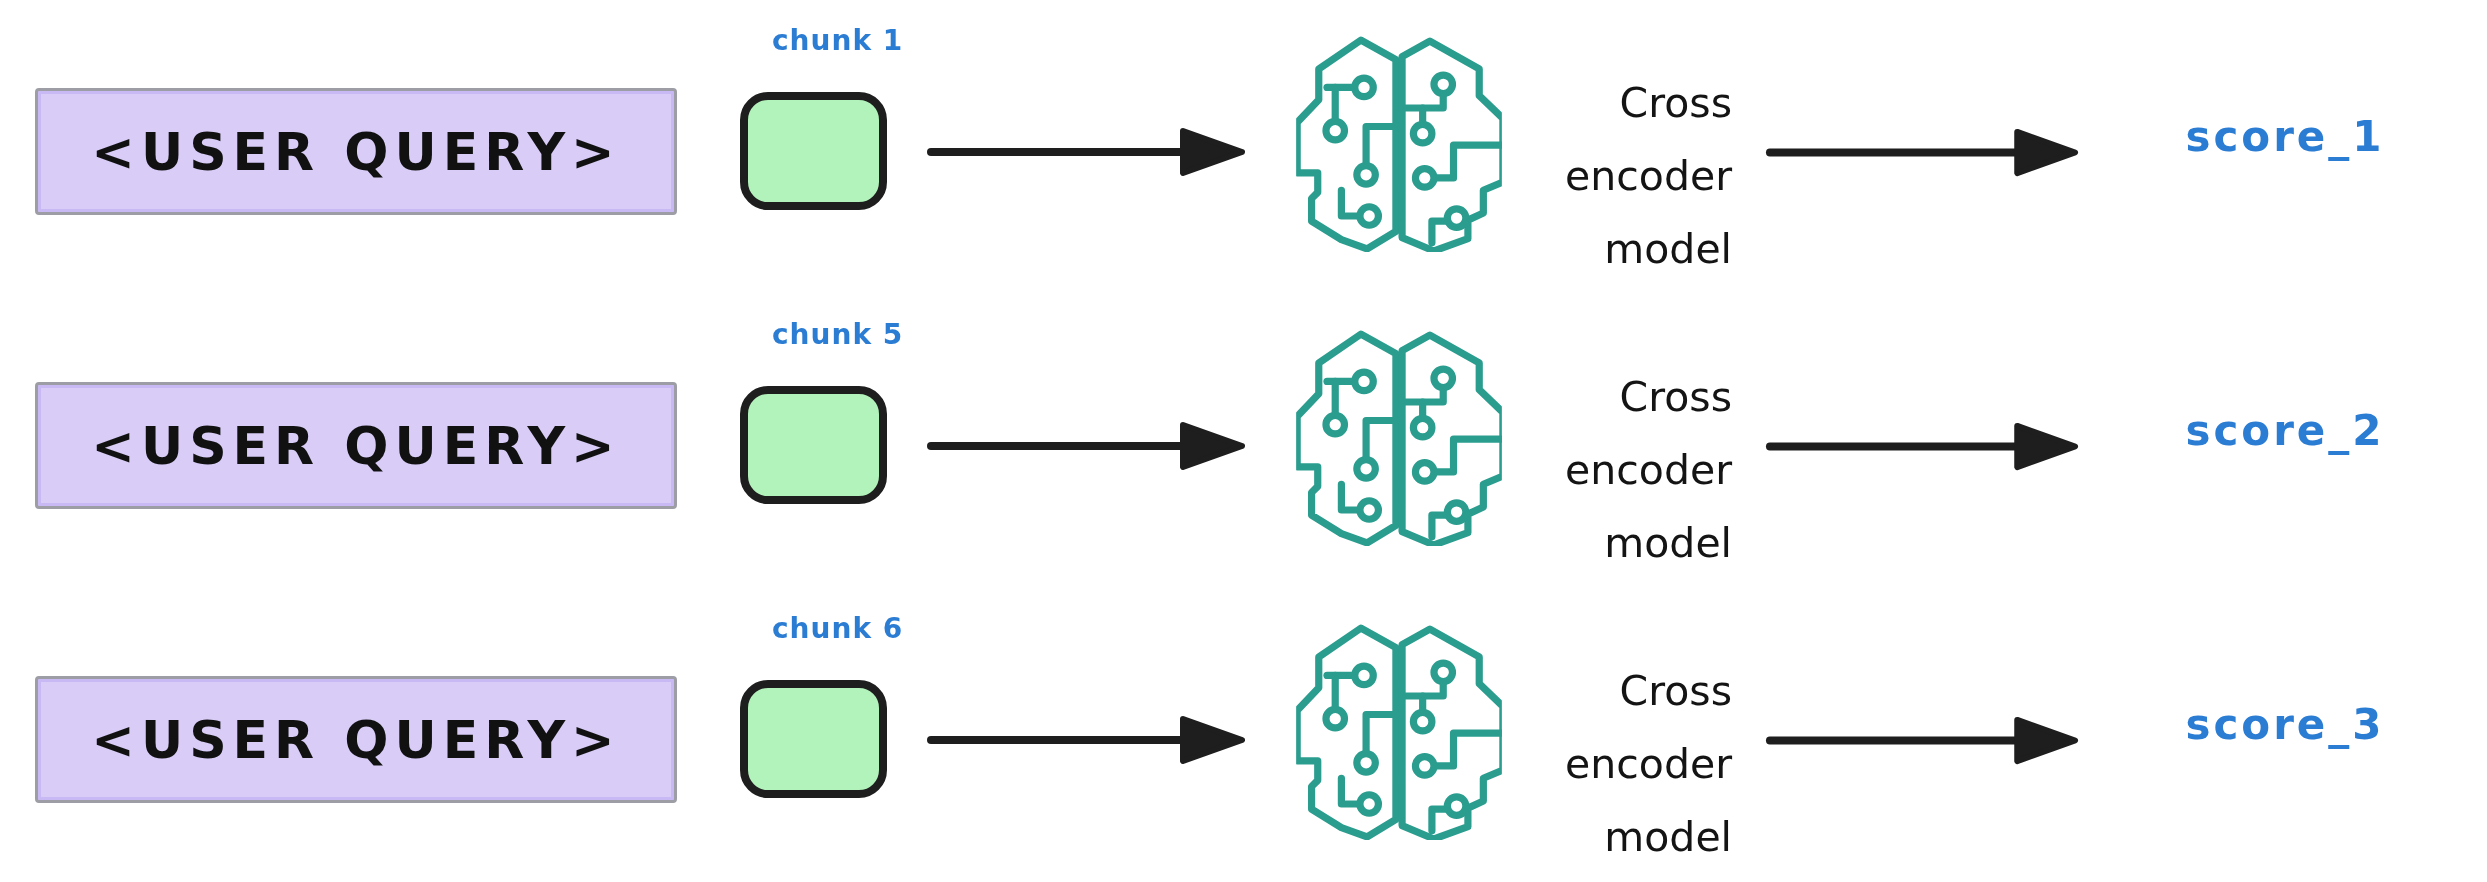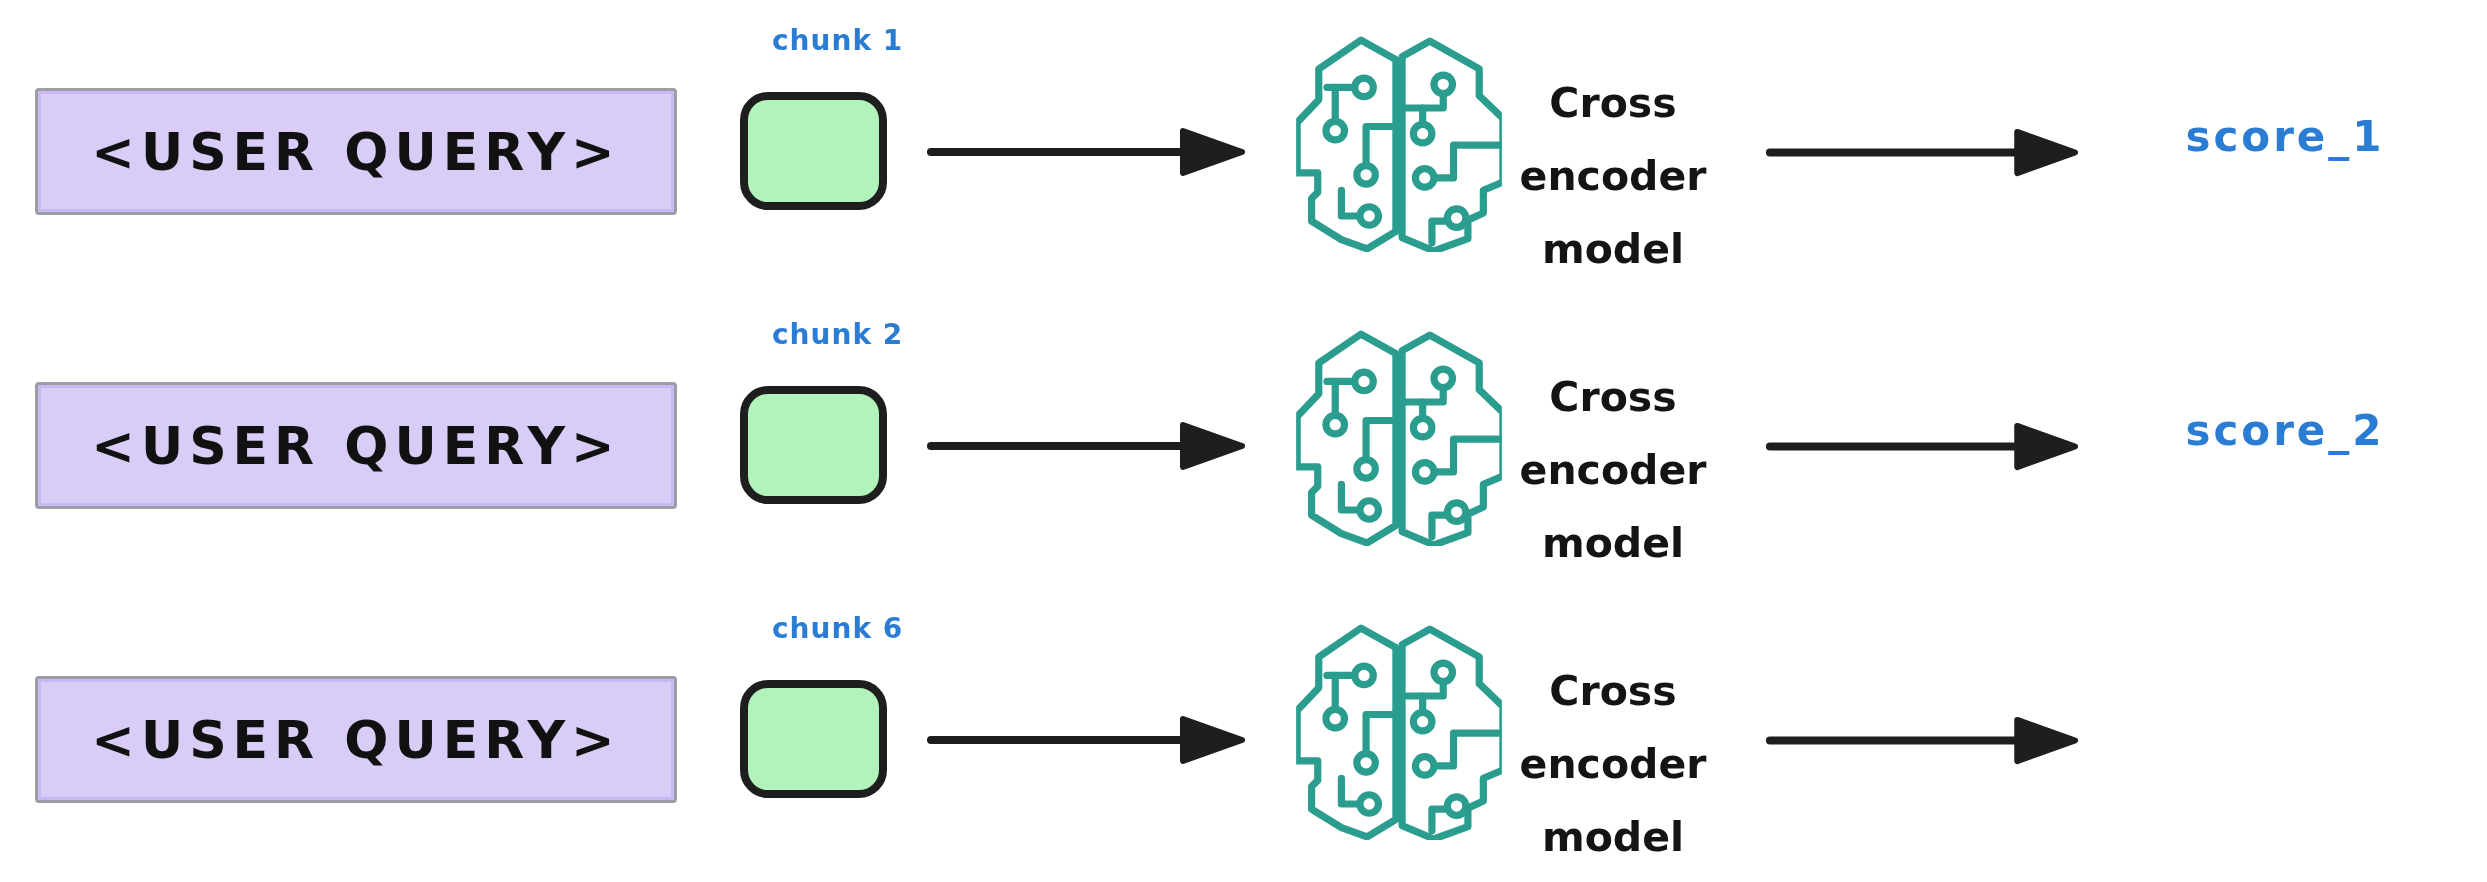--- a/index.html
+++ b/index.html
@@ -82,24 +82,24 @@
     width: 206px;
     height: 216px;
     display: block;
   }
 
   .ce-label {
     position: absolute;
     left: 1494px;
     top: 67px;
     width: 238px;
-    text-align: center;
+    text-align: right;
     font-size: 41px;
     line-height: 73px;
-    font-weight: 700;
+    font-weight: 400;
     color: #141414;
     white-space: pre-line;
   }
 
   .score {
     position: absolute;
     left: 2100px;
     top: 112px;
     width: 370px;
     text-align: center;
@@ -168,21 +168,21 @@
     <svg class="arrow arrow-2" viewBox="0 0 322 62">
         <use href="#sym-arrow"></use>
       </svg>
     <div class="score">score_1</div>
   </div>
 
   <div class="row row-2">
     <div class="query-box">
       <span class="query-text">&lt;USER QUERY&gt;</span>
     </div>
-    <div class="chunk-label">chunk 2</div>
+    <div class="chunk-label">chunk 5</div>
     <div class="chunk-box"></div>
     <svg class="arrow arrow-1" viewBox="0 0 322 62">
         <use href="#sym-arrow"></use>
       </svg>
     <svg class="brain" viewBox="0 0 200 210">
         <use href="#sym-brain"></use>
       </svg>
     <div class="ce-label">Cross
 encoder
 model</div>
@@ -203,15 +203,16 @@
       </svg>
     <svg class="brain" viewBox="0 0 200 210">
         <use href="#sym-brain"></use>
       </svg>
     <div class="ce-label">Cross
 encoder
 model</div>
     <svg class="arrow arrow-2" viewBox="0 0 322 62">
         <use href="#sym-arrow"></use>
       </svg>
+    <div class="score">score_3</div>
   </div>
 
 </div>
 
 </body></html>

